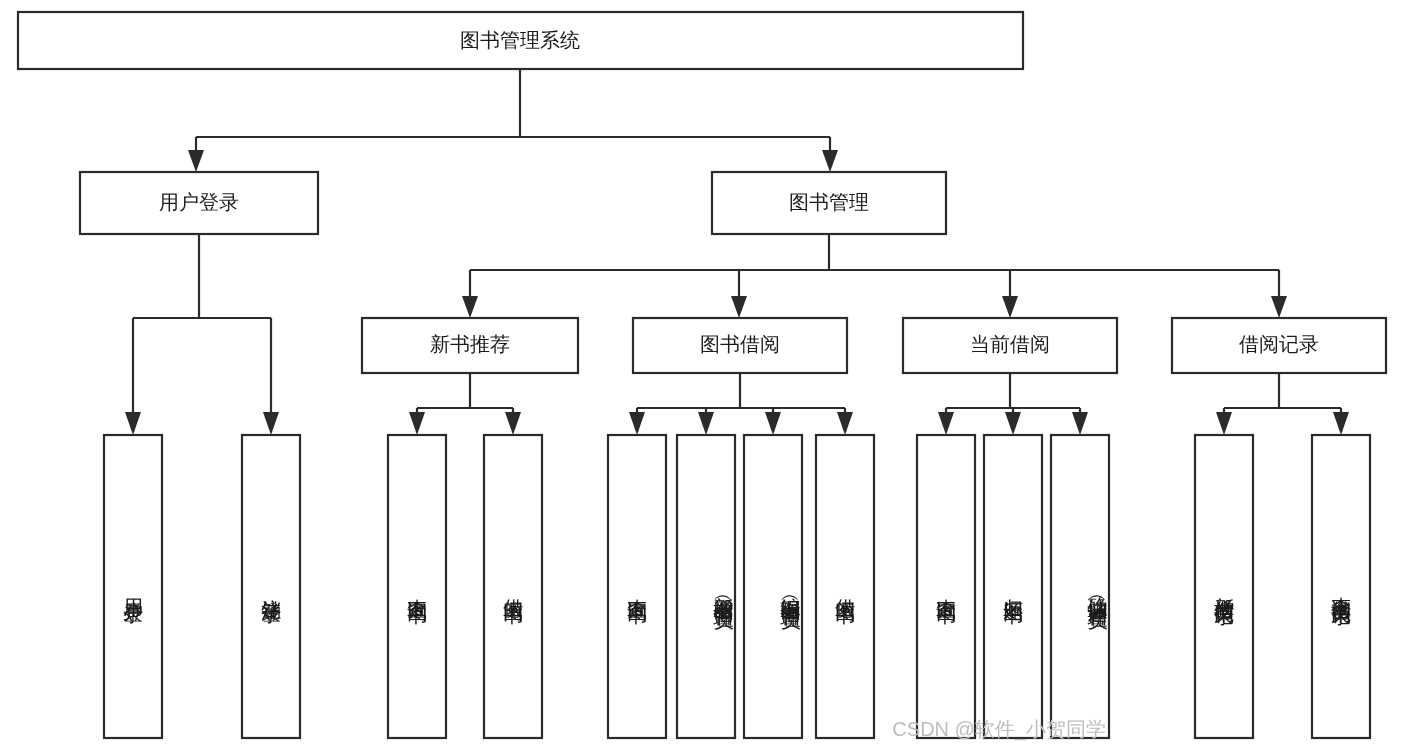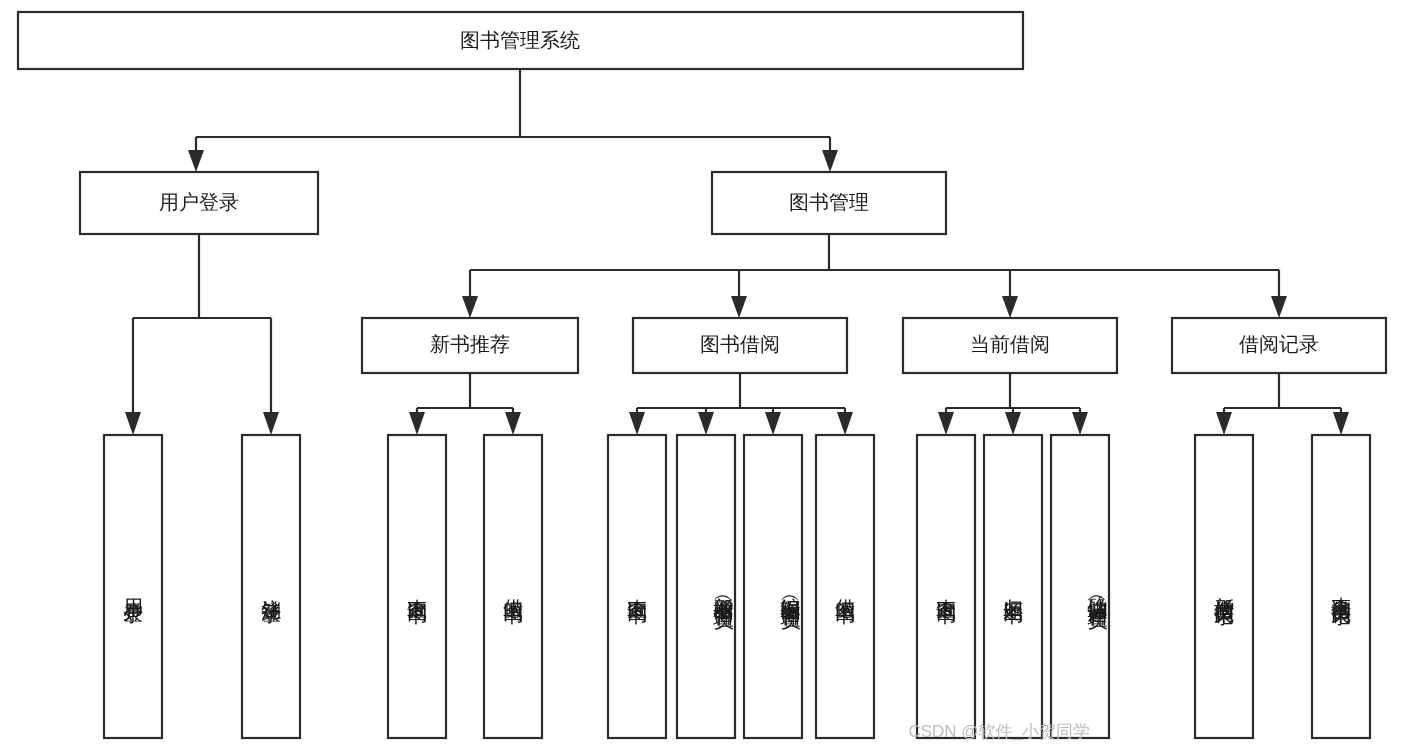--- a/index.html
+++ b/index.html
@@ -57,24 +57,24 @@
     font-size: 20px;
     line-height: 1.18;
     color: #1b1b1b;
     letter-spacing: 2px;
     text-align: center;
     white-space: nowrap;
     pointer-events: none;
   }
   .watermark {
     position: absolute;
-    right: 20px;
+    right: 4px;
     bottom: 4px;
     font-family: "Liberation Sans", "DejaVu Sans", sans-serif;
-    font-size: 17px;
+    font-size: 20px;
     color: #bdbdbd;
     white-space: nowrap;
     pointer-events: none;
   }
 </style>
 </head>
 <body>
 
 <div id="diagram-root">
 

